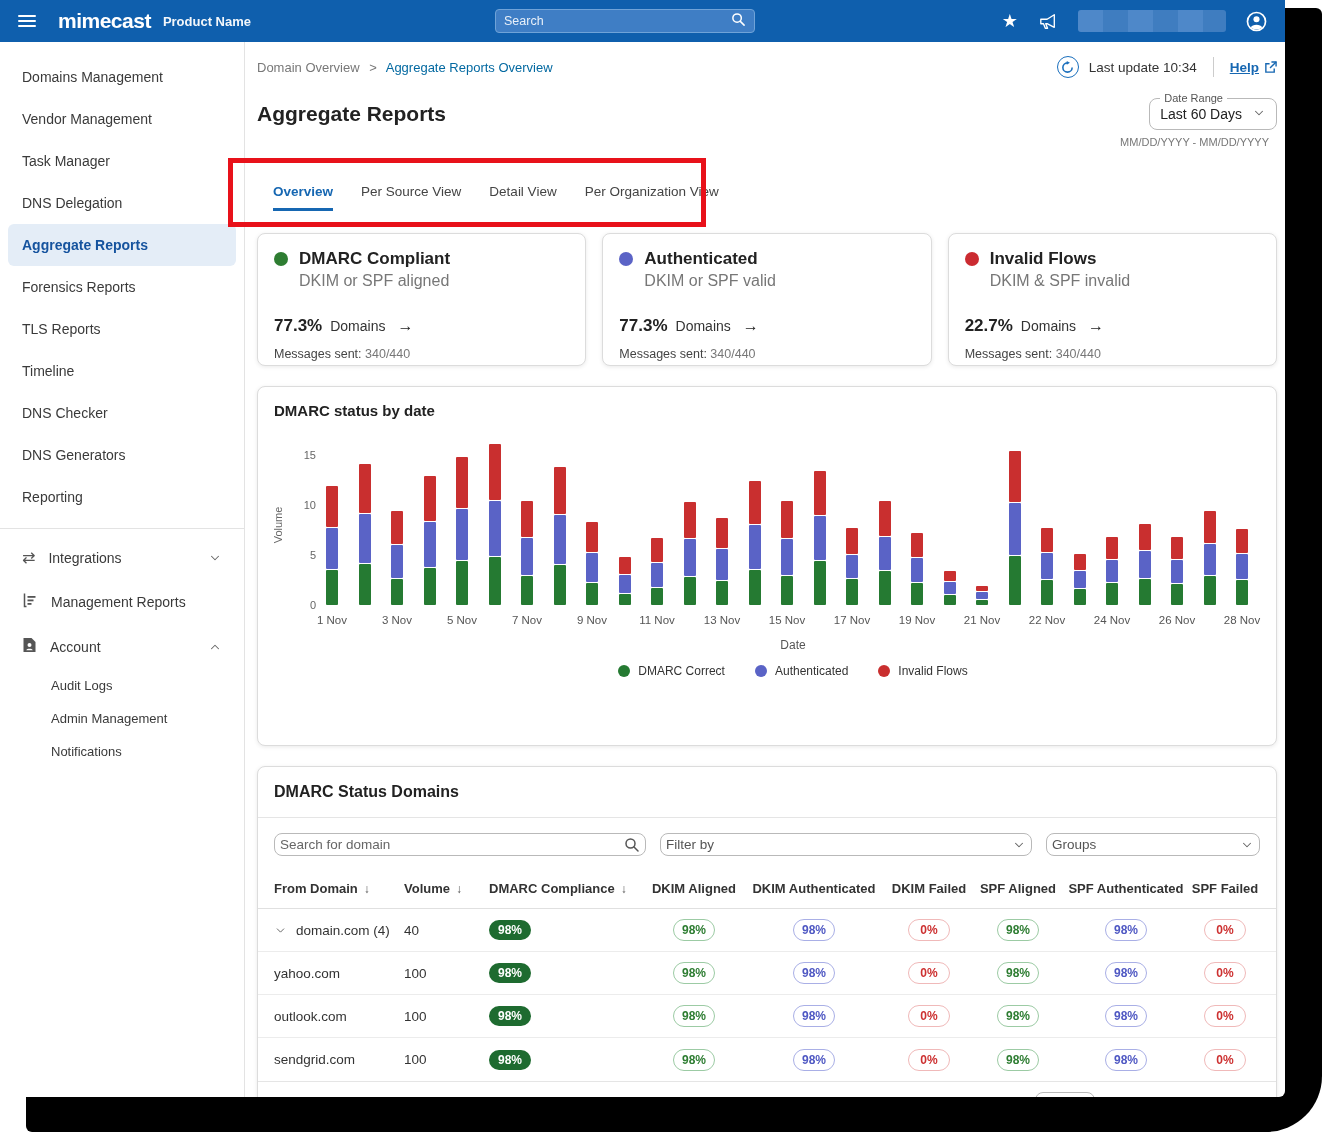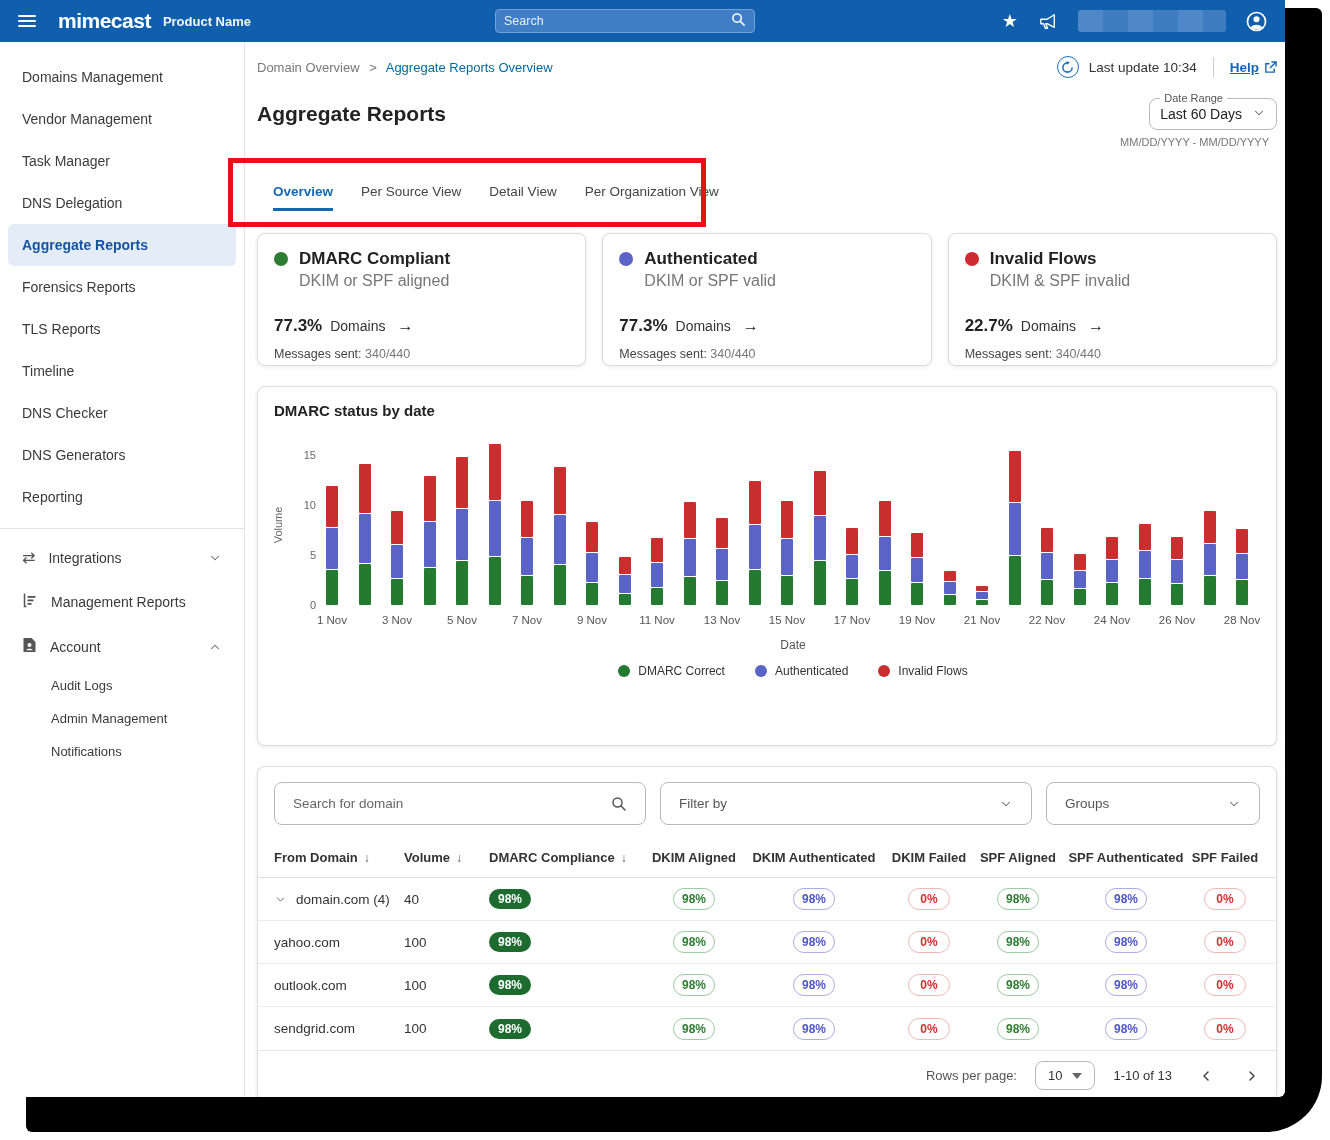--- a/index.html
+++ b/index.html
@@ -128,22 +128,22 @@
   .xlabels { position: relative; height: 15px; margin: 9px 12px 0 52px; }
   .xlabel { position: absolute; transform: translateX(-50%); font-size: 11.5px; color: #555; white-space: nowrap; }
   .xaxis-title { text-align: center; margin-left: 52px; margin-top: 9px; font-size: 12px; color: #555; }
   .legend { display: flex; justify-content: center; gap: 30px; margin-top: 12px; margin-left: 52px; }
   .legend-item { display: flex; align-items: center; gap: 8px; font-size: 12px; color: #333; cursor: pointer; }
   .legend-dot { width: 12px; height: 12px; border-radius: 50%; }
   
   .tbl-title { padding: 16px; font-size: 16px; font-weight: 700; color: #222; border-bottom: 1px solid #e5e5e5; }
   .controls { display: flex; gap: 14px; padding: 15px 16px 13px; }
   .inputbox {
-    border: 1px solid #b9b9b9; border-radius: 8px; height: 43px;
-    display: flex; align-items: center; padding: 0 18px; gap: 8px; background: #fff;
+    border: 1px solid #b9b9b9; border-radius: 8px; height: 23px;
+    display: flex; align-items: center; padding: 0 5px; gap: 8px; background: #fff;
   }
   .inputbox input { flex: 1; border: none; outline: none; font-size: 13.5px; font-family: inherit; color: #333; }
   .inputbox input::placeholder { color: #666; }
   .selectbox-text { flex: 1; font-size: 13.5px; color: #555; }
   .w-search { width: 372px; }
   .w-filter { width: 372px; }
   .w-groups { width: 214px; }
   .tgrid { display: grid; grid-template-columns: 130px 85px 155px 100px 140px 90px 88px 128px 1fr; padding: 0 16px; align-items: center; }
   .thead { height: 40px; border-bottom: 1px solid #e0e0e0; font-size: 13px; font-weight: 700; color: #333; }
   .thead .hc { display: flex; align-items: center; gap: 6px; }
@@ -550,20 +550,21 @@
               <span>Authenticated</span>
             </span>
             <span class="legend-item">
               <span class="legend-dot" style="background: rgb(201, 47, 47);"></span>
               <span>Invalid Flows</span>
             </span>
           </div>
       </section>
 
       <section class="panel">
+        <div class="tbl-title">DMARC Status Domains</div>
         <div class="controls">
           <div class="inputbox w-search">
             <input type="text" placeholder="Search for domain" style="">
             <svg width="16" height="16" viewBox="0 0 16 16">
                 <circle cx="6.5" cy="6.5" r="4.5" fill="none" stroke="#555" stroke-width="1.5"></circle>
                 <line x1="10" y1="10" x2="14" y2="14" stroke="#555" stroke-width="1.5" stroke-linecap="round"></line>
               </svg>
           </div>
           <div class="inputbox w-filter">
             <span class="selectbox-text">Filter by</span>

